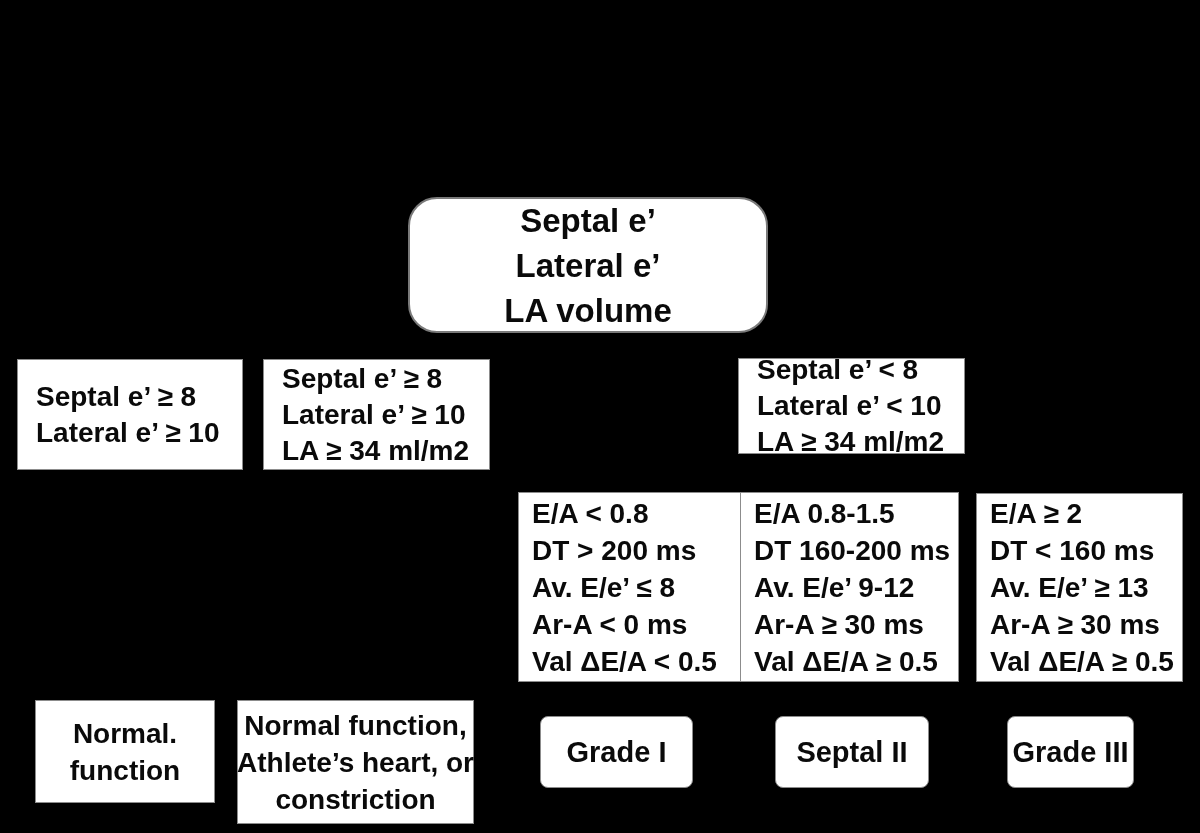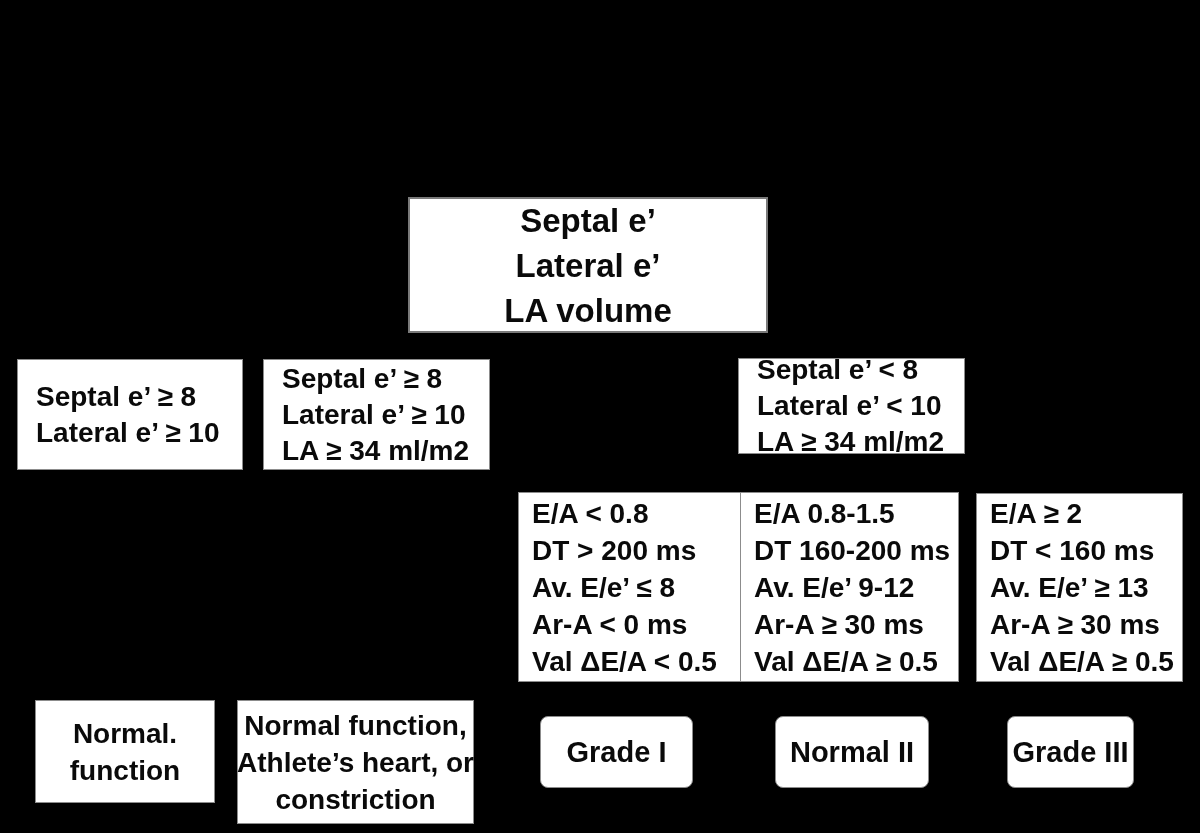--- a/index.html
+++ b/index.html
@@ -58,21 +58,21 @@
   }
   .box.grade {
     font-size: 29px;
     align-items: center;
     text-align: center;
     border-radius: 8px;
   }
   .line { white-space: nowrap; }
 
   
-  #root-box        { left: 408px; top: 197px; width: 360px; height: 136px; }
+  #root-box        { left: 408px; top: 197px; width: 360px; height: 136px; border-radius: 29px; }
   #criteria-box-1  { left: 17px;  top: 359px; width: 226px; height: 111px; }
   #criteria-box-2  { left: 263px; top: 359px; width: 227px; height: 111px; }
   #criteria-box-3  { left: 738px; top: 358px; width: 227px; height: 96px; }
   #detail-box-1    { left: 518px; top: 492px; width: 252px; height: 190px; }
   #detail-box-2    { left: 740px; top: 492px; width: 219px; height: 190px; }
   #detail-box-3    { left: 976px; top: 493px; width: 207px; height: 189px; }
   #outcome-normal  { left: 35px;  top: 684px; width: 180px; height: 103px; }
   #outcome-athlete { left: 237px; top: 684px; width: 237px; height: 124px; }
   #grade-box-1     { left: 540px; top: 716px; width: 153px; height: 72px; }
   #grade-box-2     { left: 775px; top: 716px; width: 154px; height: 72px; }
@@ -139,20 +139,20 @@
     <div class="line">Normal function,</div>
     <div class="line">Athlete’s heart, or</div>
     <div class="line">constriction</div>
   </div>
 
   <div class="box grade" id="grade-box-1">
     <div class="line">Grade I</div>
   </div>
 
   <div class="box grade" id="grade-box-2">
-    <div class="line">Normal II</div>
+    <div class="line">Septal II</div>
   </div>
 
   <div class="box grade" id="grade-box-3">
     <div class="line">Grade III</div>
   </div>
 
 </div>
 
 </body></html>

